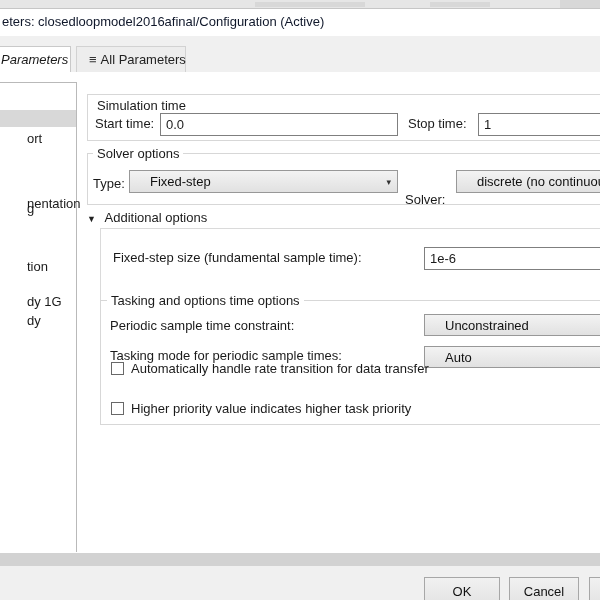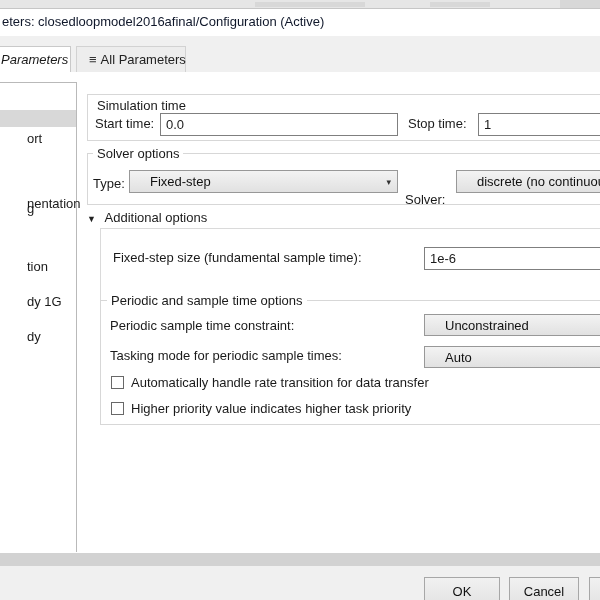--- a/index.html
+++ b/index.html
@@ -76,21 +76,21 @@
   <div class="abs content-bg"></div>
 
   <div class="abs side-top"></div>
   <div class="abs side-right"></div>
   <div class="abs side-sel"></div>
   <div class="abs side-item" style="top:131px;">ort</div>
   <div class="abs side-item" style="top:184px;margin-top:12px;">nentation</div>
   <div class="abs side-item" style="top:201px;">g</div>
   <div class="abs side-item" style="top:259px;">tion</div>
   <div class="abs side-item" style="top:294px;">dy 1G</div>
-  <div class="abs side-item" style="top:313px;margin-top:16px;">dy</div>
+  <div class="abs side-item" style="top:313px;">dy</div>
 
   <div class="abs gbox" style="left:87px;top:94px;width:520px;height:45px;"></div>
   <div class="abs gtitle" style="left:93px;top:87px;margin-top:11px;">Simulation time</div>
   <div class="abs lbl" style="left:95px;top:116px;">Start time:</div>
   <input class="tbox" style="left: 160px; top: 113px; width: 238px; height: 23px;" value="0.0">
   <div class="abs lbl" style="left:408px;top:116px;">Stop time:</div>
   <input class="tbox" style="left: 478px; top: 113px; width: 130px; height: 23px;" value="1">
 
   <div class="abs gbox" style="left:87px;top:153px;width:520px;height:50px;"></div>
   <div class="abs gtitle" style="left:93px;top:146px;">Solver options</div>
@@ -108,30 +108,30 @@
     <span class="tri">▼</span>
     <span class="lbl" style="margin-left:5px;">Additional options</span>
   </div>
   <div class="abs hline" style="left:100px;top:228px;width:500px;"></div>
   <div class="abs vline" style="left:100px;top:228px;height:195px;"></div>
 
   <div class="abs lbl" style="left:113px;top:250px;">Fixed-step size (fundamental sample time):</div>
   <input class="tbox" style="left: 424px; top: 247px; width: 184px; height: 23px;" value="1e-6">
 
   <div class="abs gbox" style="left:100px;top:300px;width:508px;height:123px;"></div>
-  <div class="abs gtitle" style="left:107px;top:293px;">Periodic and sample time options</div>
+  <div class="abs gtitle" style="left:107px;top:293px;">Tasking and options time options</div>
   <div class="abs lbl" style="left:110px;top:318px;">Periodic sample time constraint:</div>
   <div class="combo" style="left:424px;top:314px;width:184px;height:22px;">
     <span class="ctext">Unconstrained</span>
   </div>
   <div class="abs lbl" style="left:110px;top:348px;">Tasking mode for periodic sample times:</div>
   <div class="combo" style="left:424px;top:346px;width:184px;height:22px;">
     <span class="ctext">Auto</span>
   </div>
-  <div class="abs cbrow" style="left:111px;top:375px;">
+  <div class="abs cbrow" style="left:111px;top:361px;">
     <div class="cb"></div>
     <span class="lbl">Automatically handle rate transition for data transfer</span>
   </div>
   <div class="abs cbrow" style="left:111px;top:401px;">
     <div class="cb"></div>
     <span class="lbl">Higher priority value indicates higher task priority</span>
   </div>
 
   <div class="abs band"></div>
   <div class="abs footer"></div>

